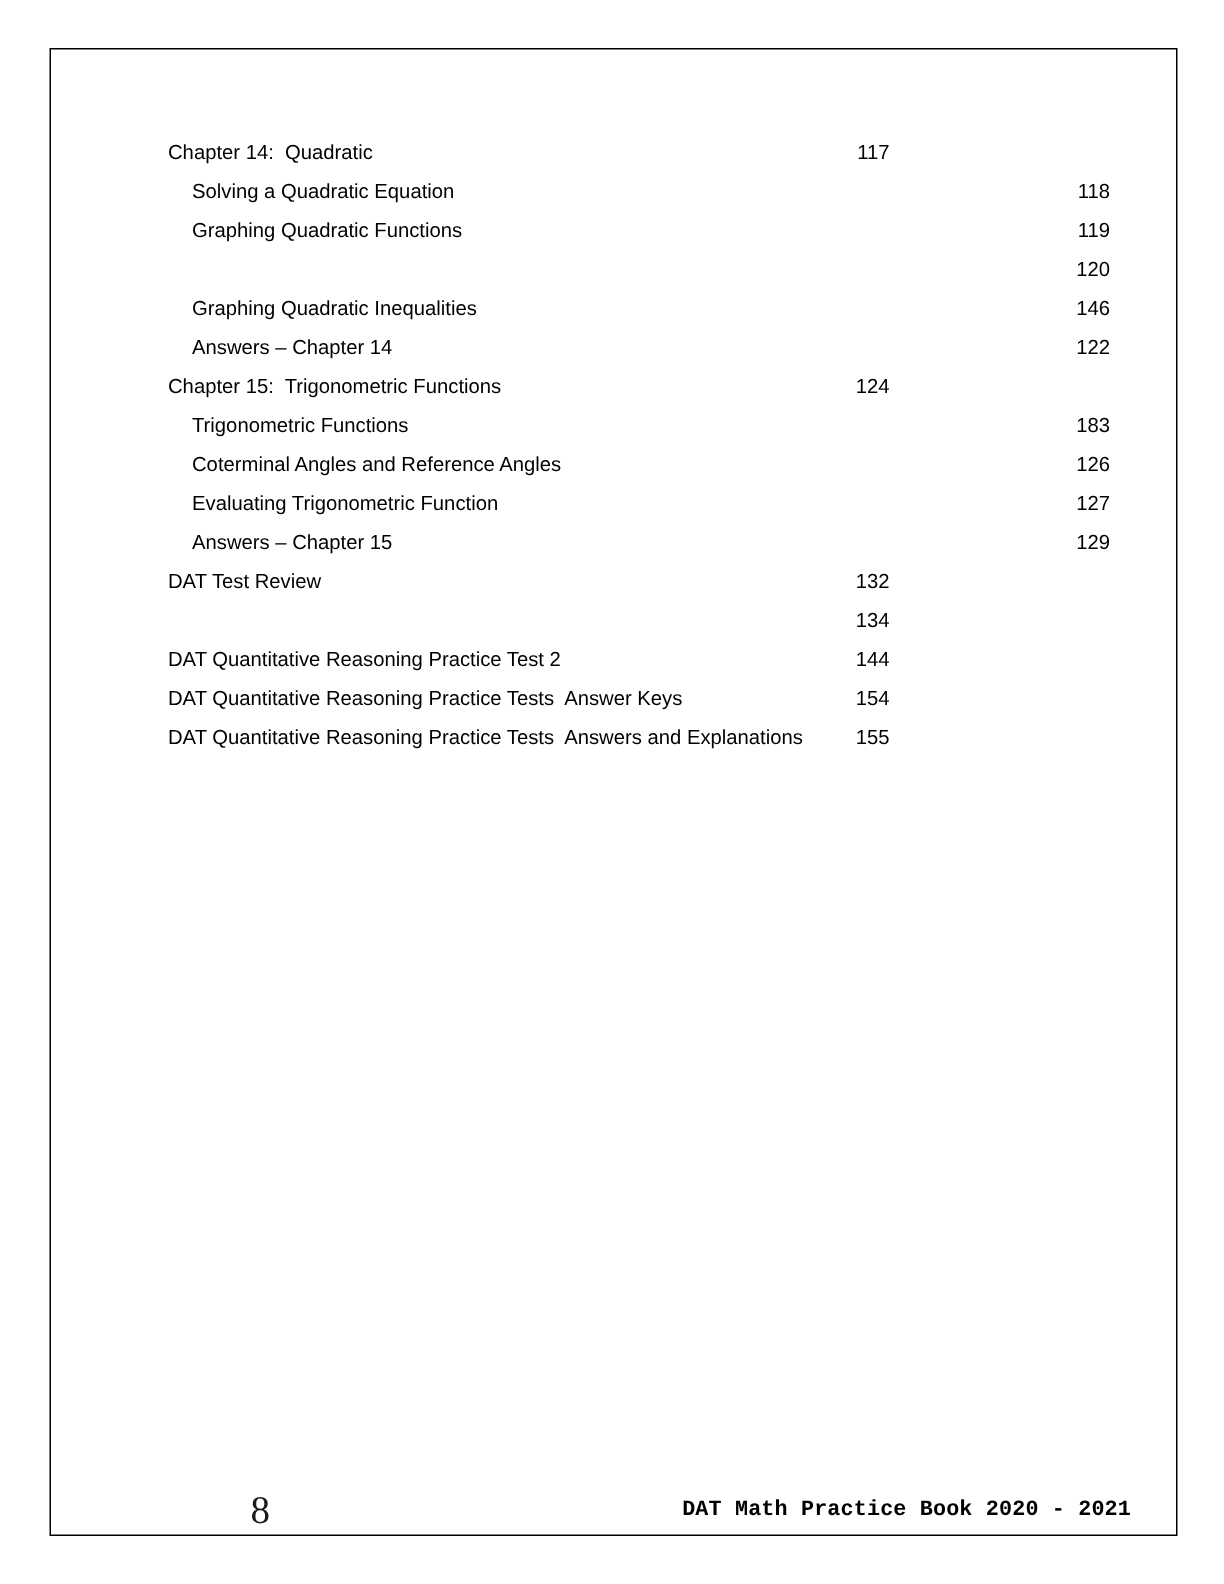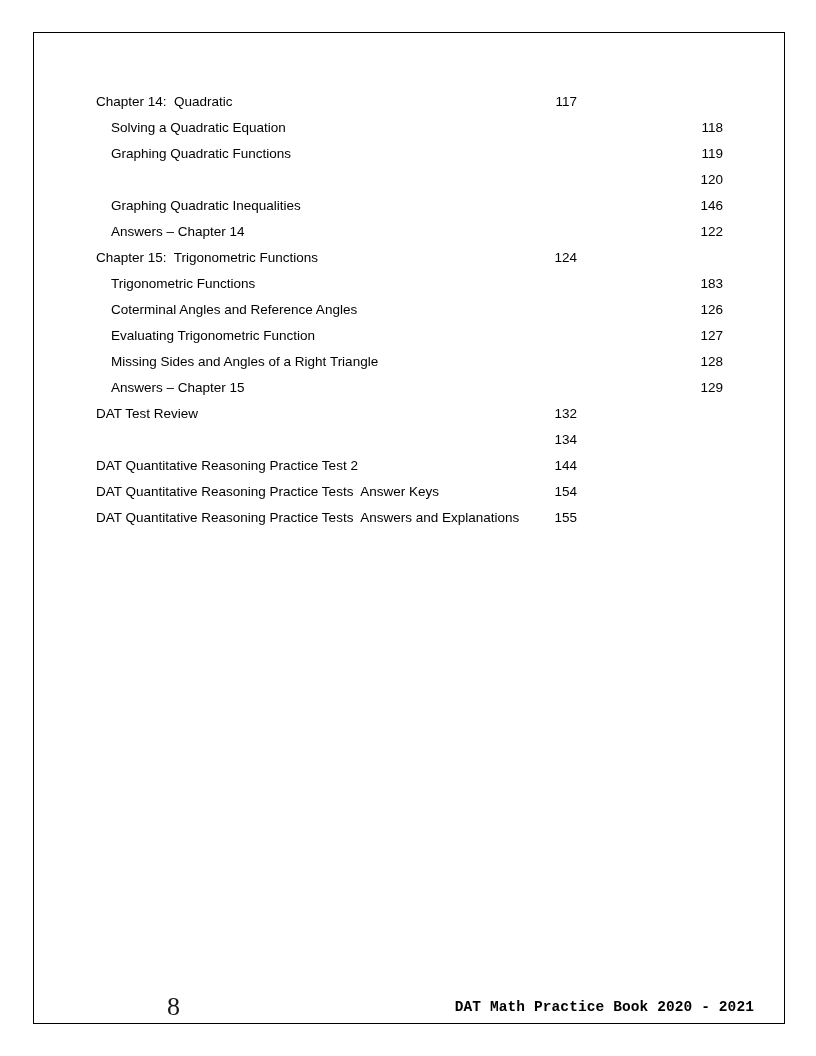--- a/index.html
+++ b/index.html
@@ -41,27 +41,27 @@
     align-items: baseline;
     height: 26px;
     font-size: 13.5px;
     line-height: 26px;
     white-space: pre;
     color: #000000;
   }
 
   
   .toc-entry.level-1 {
-    margin-left: 0px;
+    margin-left: 16px;
     width: 481px;
     gap: 12px;
   }
   
   .toc-entry.level-2 {
-    margin-left: 15px;
+    margin-left: 32px;
     width: 612px;
   }
 
   .toc-title {
     flex: 0 0 auto;
     white-space: pre;
   }
 
   .toc-leader {
     flex: 1 1 auto;
@@ -125,21 +125,20 @@
       <div class="toc-entry level-1"><span class="toc-title">Chapter 14:  Quadratic</span><span class="toc-leader"></span><span class="toc-page">117</span></div>
       <div class="toc-entry level-2"><span class="toc-title">Solving a Quadratic Equation</span><span class="toc-leader"></span><span class="toc-page">118</span></div>
       <div class="toc-entry level-2"><span class="toc-title">Graphing Quadratic Functions </span><span class="toc-leader"></span><span class="toc-page">119</span></div>
       <div class="toc-entry level-2"><span class="toc-leader"></span><span class="toc-page">120</span></div>
       <div class="toc-entry level-2"><span class="toc-title">Graphing Quadratic Inequalities</span><span class="toc-leader"></span><span class="toc-page">146</span></div>
       <div class="toc-entry level-2"><span class="toc-title">Answers – Chapter 14 </span><span class="toc-leader"></span><span class="toc-page">122</span></div>
       <div class="toc-entry level-1"><span class="toc-title">Chapter 15:  Trigonometric Functions </span><span class="toc-leader"></span><span class="toc-page">124</span></div>
       <div class="toc-entry level-2"><span class="toc-title">Trigonometric Functions</span><span class="toc-leader"></span><span class="toc-page">183</span></div>
       <div class="toc-entry level-2"><span class="toc-title">Coterminal Angles and Reference Angles</span><span class="toc-leader"></span><span class="toc-page">126</span></div>
       <div class="toc-entry level-2"><span class="toc-title">Evaluating Trigonometric Function</span><span class="toc-leader"></span><span class="toc-page">127</span></div>
-      <div class="toc-entry level-2"><span class="toc-title">Missing Sides and Angles of a Right Triangle</span><span class="toc-leader"></span><span class="toc-page">128</span></div>
       <div class="toc-entry level-2"><span class="toc-title">Answers – Chapter 15 </span><span class="toc-leader"></span><span class="toc-page">129</span></div>
       <div class="toc-entry level-1"><span class="toc-title">DAT Test Review </span><span class="toc-leader"></span><span class="toc-page">132</span></div>
       <div class="toc-entry level-1"><span class="toc-leader"></span><span class="toc-page">134</span></div>
       <div class="toc-entry level-1"><span class="toc-title">DAT Quantitative Reasoning Practice Test 2 </span><span class="toc-leader"></span><span class="toc-page">144</span></div>
       <div class="toc-entry level-1"><span class="toc-title">DAT Quantitative Reasoning Practice Tests  Answer Keys</span><span class="toc-leader"></span><span class="toc-page">154</span></div>
       <div class="toc-entry level-1"><span class="toc-title">DAT Quantitative Reasoning Practice Tests  Answers and Explanations</span><span class="toc-leader"></span><span class="toc-page">155</span></div>
     </div>
 
   <div id="footer">
     <div id="footer-page-number">8</div>

